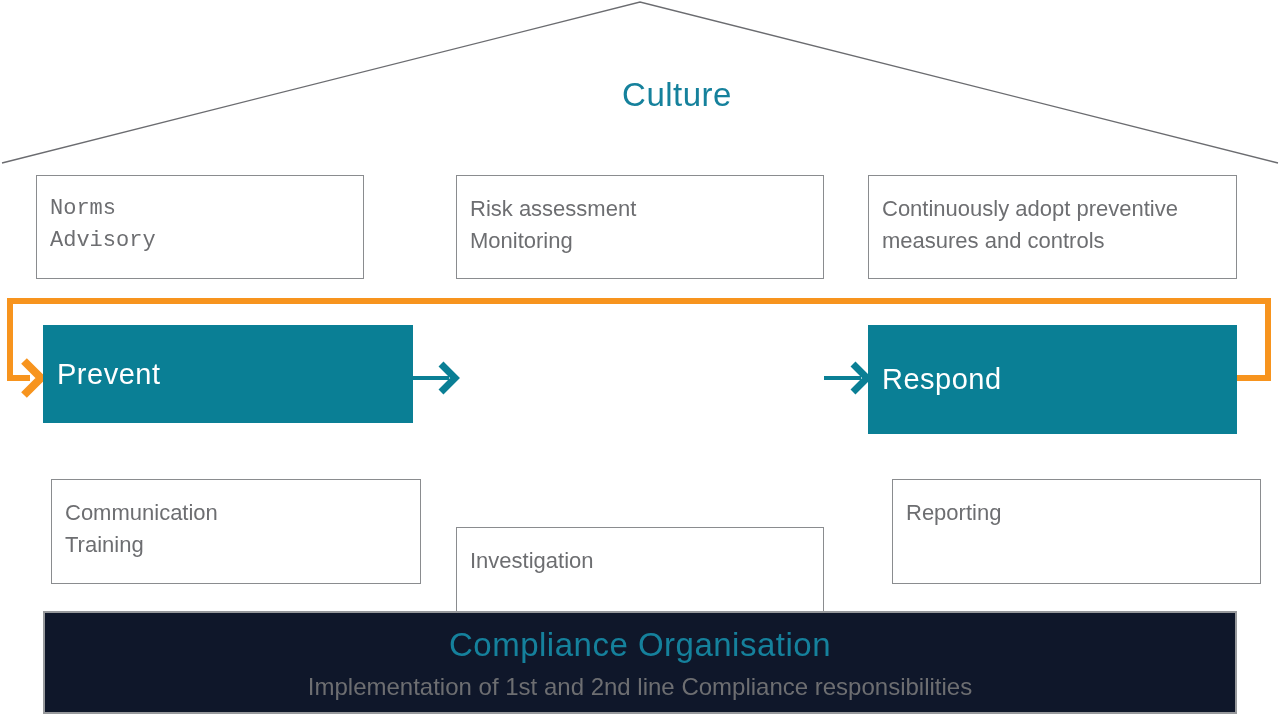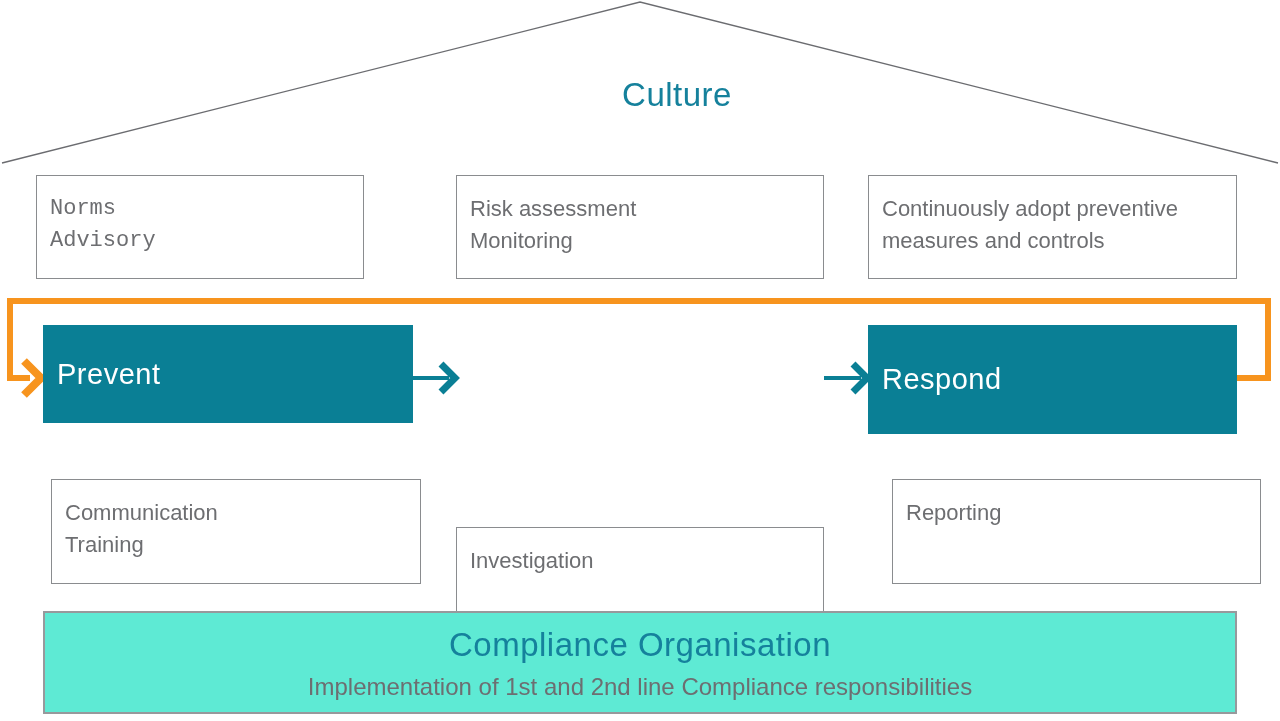--- a/index.html
+++ b/index.html
@@ -50,21 +50,21 @@
     align-items: center;
     padding-left: 14px;
     letter-spacing: 0.5px;
   }
   .foundation-box {
     position: absolute;
     box-sizing: border-box;
     left: 43px; top: 611px;
     width: 1194px; height: 103px;
     border: 2px solid #97999C;
-    background: #5eead4;
+    background: #0f172a;
     text-align: center;
   }
   .foundation-title {
     margin-top: 13px;
     font-size: 33px;
     color: #15819C;
     letter-spacing: 0.5px;
   }
   .foundation-subtitle {
     margin-top: 9px;

